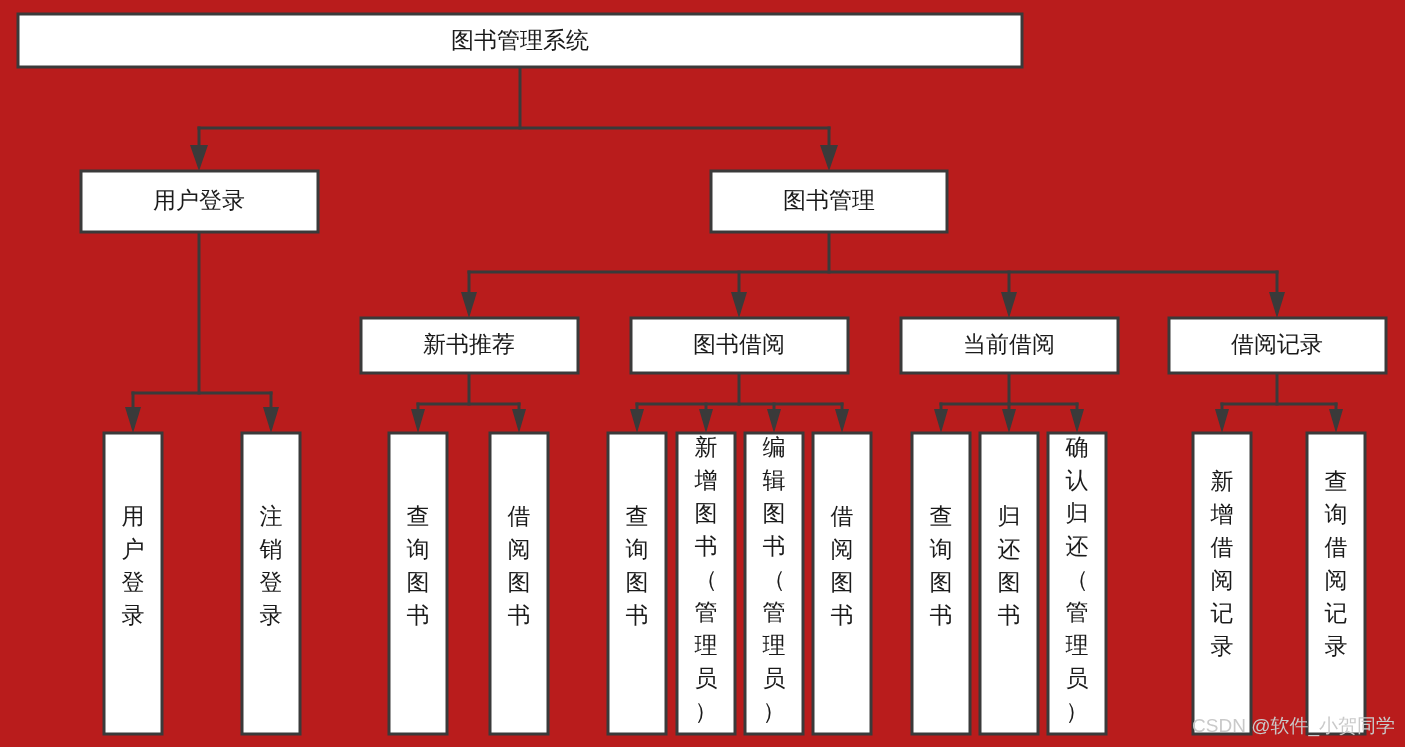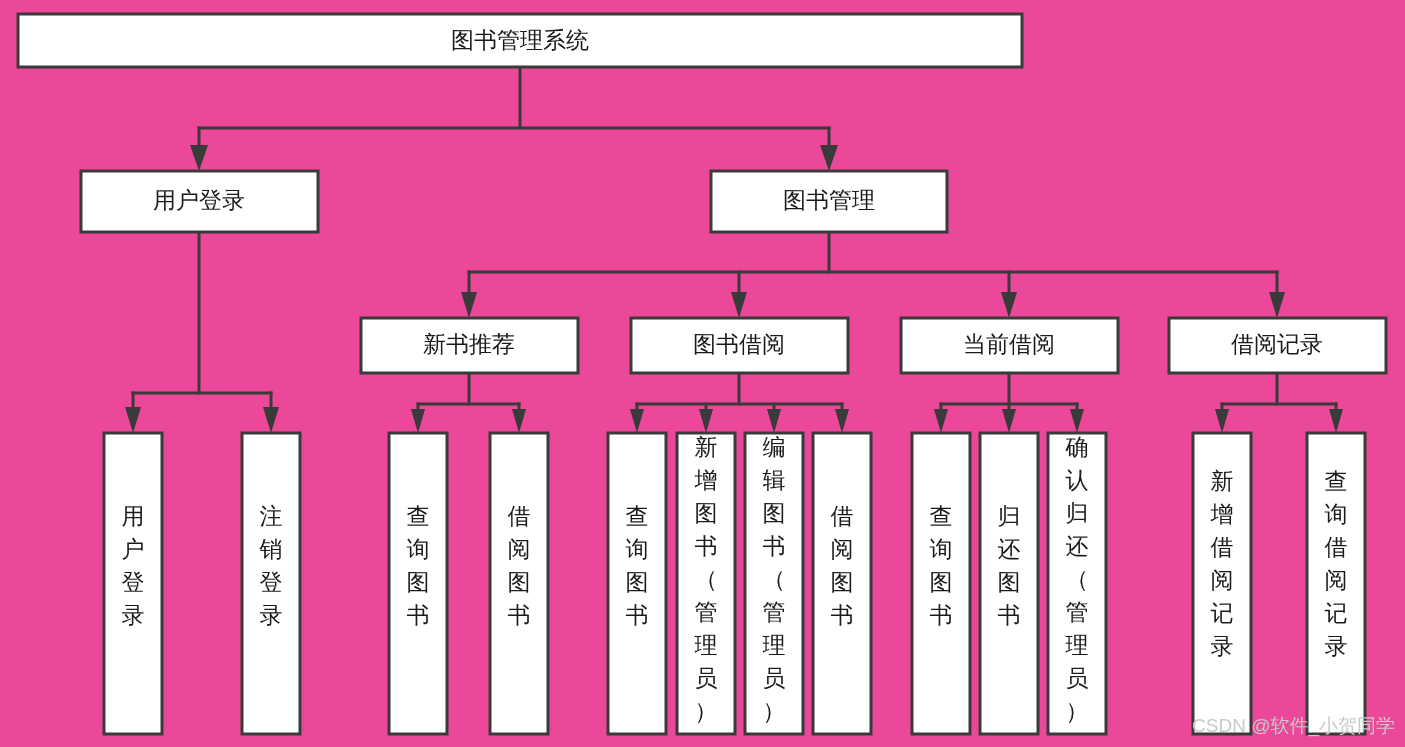--- a/index.html
+++ b/index.html
@@ -7,21 +7,21 @@
     padding: 0;
     background: #ffffff;
   }
   body {
     font-family: "Liberation Sans", "DejaVu Sans", sans-serif;
   }
   #diagram-root {
     position: relative;
     width: 1405px;
     height: 747px;
-    background: #ec4899;
+    background: #b91c1c;
     overflow: hidden;
   }
   svg#tree-svg {
     position: absolute;
     top: 0;
     left: 0;
     width: 1405px;
     height: 747px;
   }
   .node-box {

